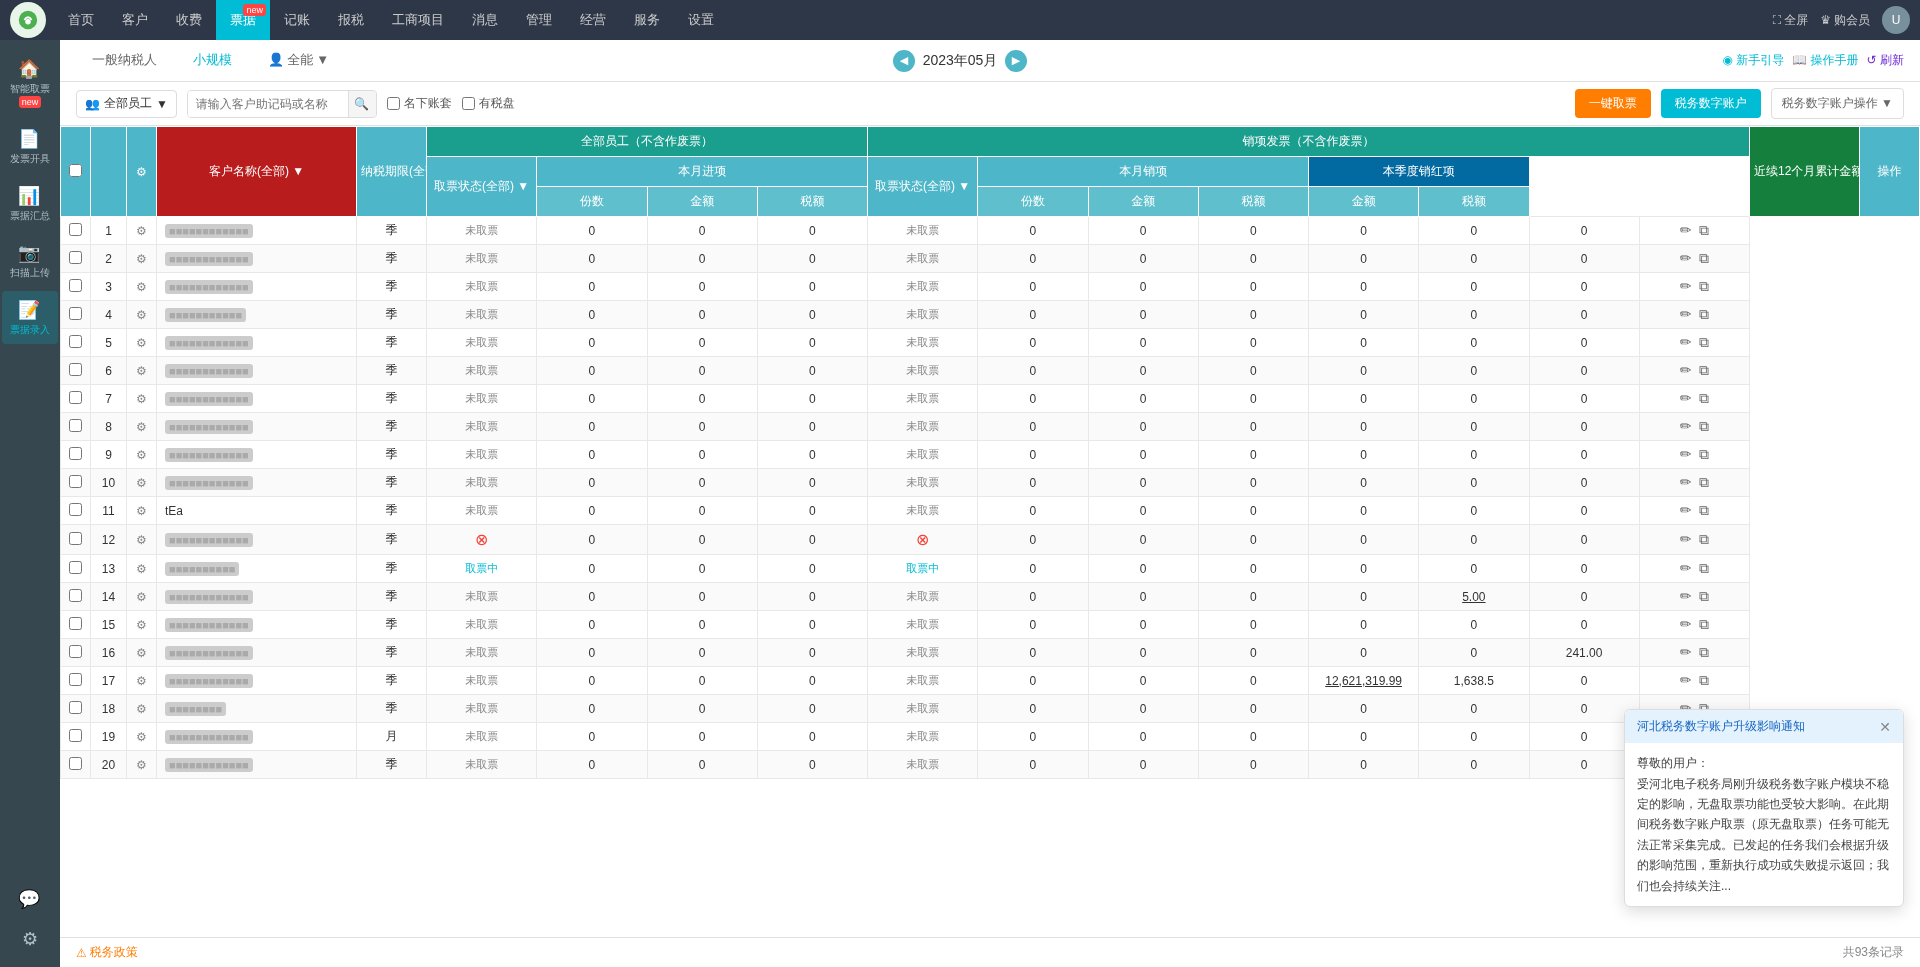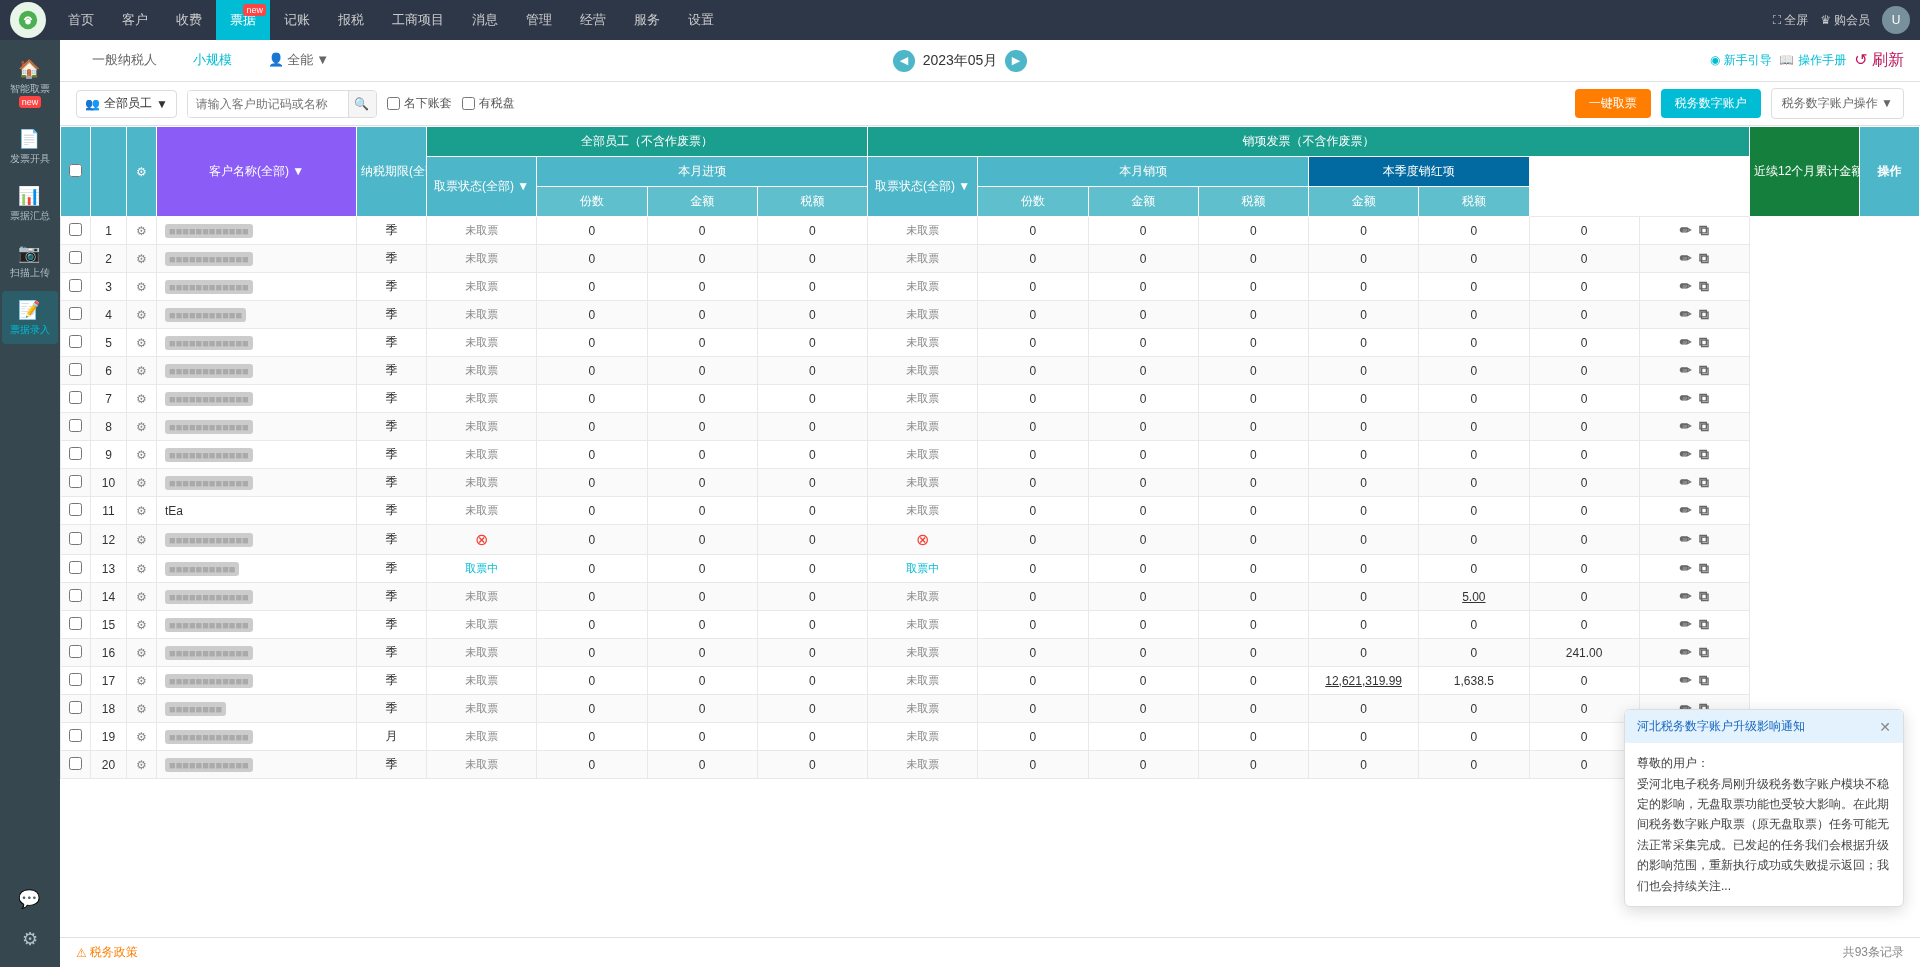--- a/index.html
+++ b/index.html
@@ -331,21 +331,21 @@
     .col-count-in { width: 55px; }
     .col-amount-in { width: 80px; }
     .col-tax-in { width: 65px; }
     .col-status-out { width: 80px; }
     .col-count-out { width: 55px; }
     .col-amount-out { width: 80px; }
     .col-tax-out { width: 65px; }
     .col-red-amount { width: 90px; }
     .col-red-tax { width: 65px; }
     .col-12month { width: 110px; }
-    .col-actions { width: 60px; font-weight: bold; }
+    .col-actions { width: 60px; }
     
     
     .combined-topbar {
       background: #fff;
       display: flex;
       align-items: center;
       padding: 0 16px;
       height: 42px;
       border-bottom: 1px solid #e0e0e0;
       gap: 0;
@@ -474,21 +474,21 @@
 
     <div class="right-part">
       <span style="color:#00bcd4;cursor:pointer;font-size:12px;">
         <span>◉</span>
         <span>新手引导</span>
       </span>
       <span style="color:#00bcd4;cursor:pointer;font-size:12px;">
         <span>📖</span>
         <span>操作手册</span>
       </span>
-      <span style="color:#be185d;cursor:pointer;font-size:16px;">
+      <span style="color:#6d28d9;cursor:pointer;font-size:12px;">
         <span>↺</span>
         <span>刷新</span>
       </span>
     </div>
   </div>
 
   <div class="filter-bar">
     <div class="filter-select">
       <span>👥</span>
       <span>全部员工</span>
@@ -512,21 +512,21 @@
     <button class="btn-dropdown">税务数字账户操作 ▼</button>
   </div>
 
   <div class="table-area">
     <table>
       <thead>
         <tr>
           <th class="col-check" rowspan="3"><input type="checkbox" style=""></th>
           <th class="col-num" rowspan="3" style="background:#4db6c8;"></th>
           <th class="col-settings" rowspan="3" style="background:#4db6c8;">⚙</th>
-          <th class="col-name" rowspan="3" style="background:#8b5cf6;">客户名称(全部) ▼</th>
+          <th class="col-name" rowspan="3" style="background:#b91c1c;">客户名称(全部) ▼</th>
           <th class="col-quota" rowspan="3" style="background:#4db6c8;">纳税期限(全部) ▼</th>
           <th colspan="4" style="background:#1a9e8e;">全部员工（不含作废票）</th>
           <th colspan="8" style="background:#1a9e8e;">销项发票（不含作废票）</th>
           <th class="col-12month" rowspan="3" style="background:#15803d;">近续12个月累计金额</th>
           <th class="col-actions" rowspan="3" style="background:#4db6c8;">操作</th>
         </tr>
         <tr>
           <th class="col-status-in" rowspan="2" style="background:#4db6c8;">取票状态(全部) ▼</th>
           <th colspan="3" style="background:#4db6c8;">本月进项</th>
           <th class="col-status-out" rowspan="2" style="background:#4db6c8;">取票状态(全部) ▼</th>

